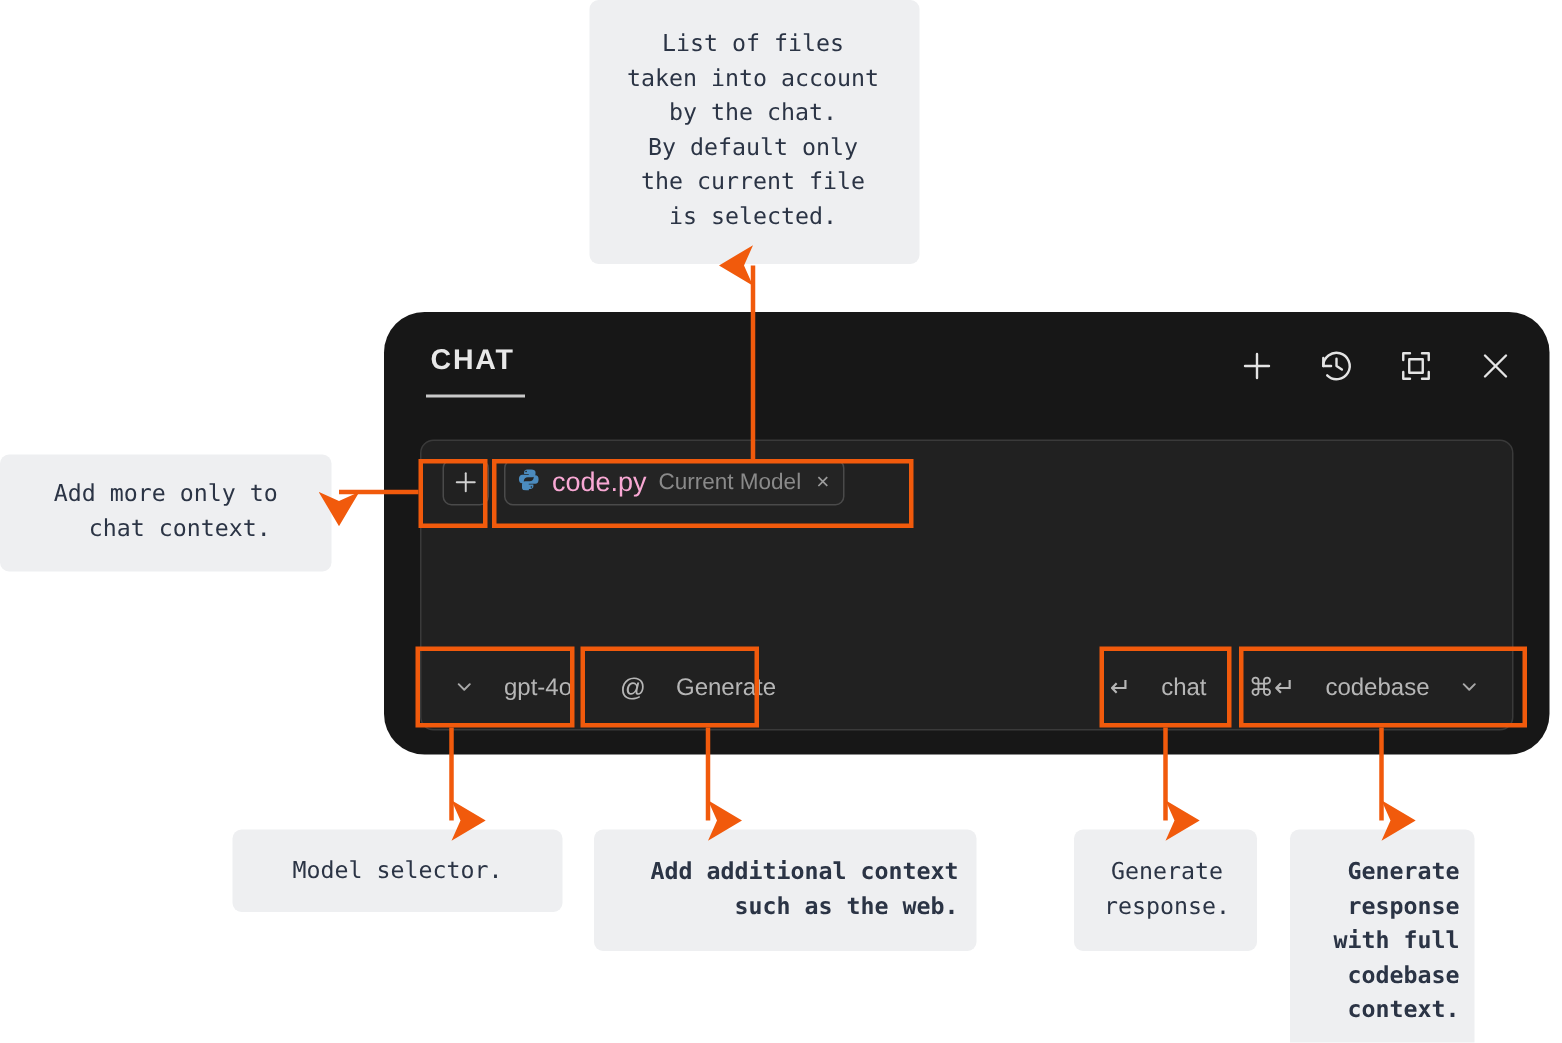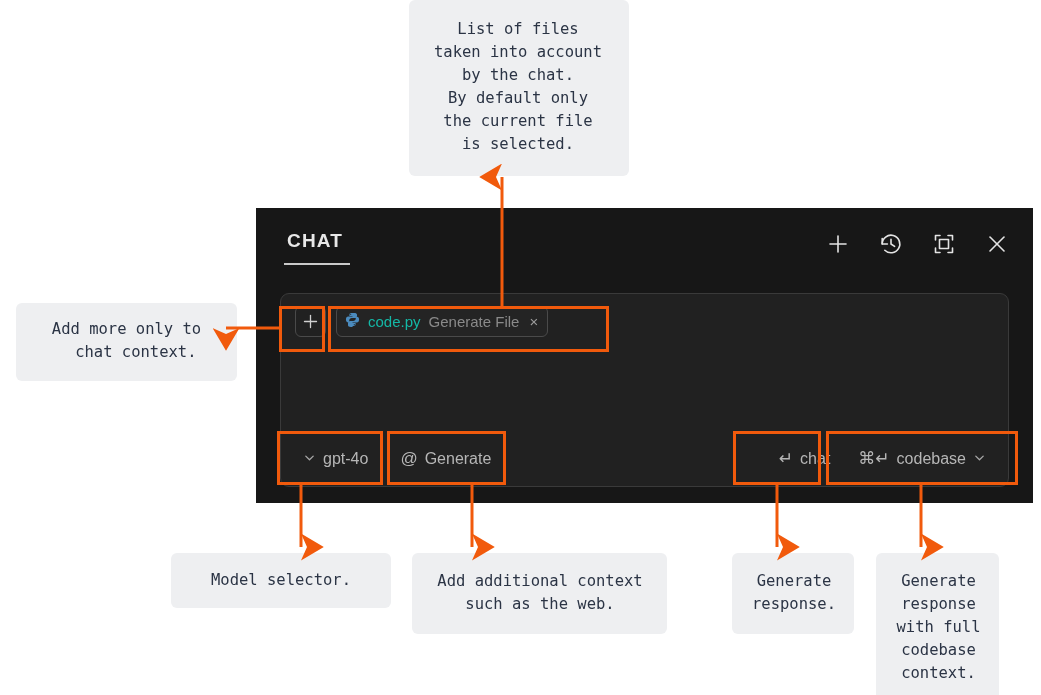--- a/index.html
+++ b/index.html
@@ -19,24 +19,23 @@
   .callout {
     position: absolute;
     background: #eeeff1;
     border-radius: 6px;
     color: #2b3445;
     font-family: "DejaVu Sans Mono", monospace;
     font-size: 15.5px;
     line-height: 23px;
     white-space: pre;
     box-sizing: border-box;
-    margin-left: 16px;
   }
   .callout.center { text-align: center; }
-  .callout.left   { text-align: center; }
+  .callout.left   { text-align: right; font-weight: bold; }
 
   #callout-files   { left: 393px; top: 0px;   width: 220px; padding: 18px 18px 20px 16px; }
   #callout-addfiles{ left: 0px;   top: 303px; width: 221px; padding: 15px 14px 17px 14px; }
   #callout-model   { left: 155px; top: 553px; width: 220px; padding: 16px 4px; }
   #callout-mention { left: 396px; top: 553px; width: 255px; padding: 17px 12px 18px 13px; }
   #callout-gen     { left: 716px; top: 553px; width: 122px; padding: 17px 10px 18px 12px; }
   #callout-genfull { left: 860px; top: 553px; width: 123px; padding: 17px 10px 18px 12px; }
 
   
   .arrow-layer {
@@ -48,20 +47,21 @@
 
   
   #chat-panel {
     position: absolute;
     left: 256px;
     top: 208px;
     width: 777px;
     height: 295px;
     background: #171717;
     box-sizing: border-box;
+    border-radius: 27px;
   }
 
   #panel-header {
     position: absolute;
     left: 0; top: 0;
     width: 100%;
     height: 78px;
   }
 
   #chat-title {
@@ -140,22 +140,22 @@
     border: 1px solid #4a4a4a;
     border-radius: 6px;
     display: flex;
     align-items: center;
     gap: 8px;
     padding: 0 9px 0 8px;
     box-sizing: border-box;
     background: #242424;
   }
   #file-chip .chip-name {
-    color: #14b8a6;
-    font-size: 15px;
+    color: #f9a8d4;
+    font-size: 18px;
   }
   #file-chip .chip-sub {
     color: #8a8a8a;
     font-size: 15px;
   }
   #file-chip .chip-close {
     color: #9c9c9c;
     font-size: 15px;
     margin-left: 2px;
     line-height: 1;
@@ -168,21 +168,21 @@
     right: 14px;
     bottom: 11px;
     height: 33px;
     display: flex;
     align-items: center;
   }
   .tb-btn {
     height: 33px;
     display: flex;
     align-items: center;
-    gap: 7px;
+    gap: 20px;
     color: #b6b6b6;
     font-size: 16px;
     padding: 0 8px;
     box-sizing: border-box;
     white-space: nowrap;
   }
   .tb-spacer { flex: 1 1 auto; }
   .glyph { color: #b6b6b6; font-size: 15px; line-height: 1; }
   .chev { color: #a8a8a8; }
 
@@ -276,21 +276,21 @@
       </div>
 
       <div id="file-chip">
         <span>
           <svg width="15" height="15" viewBox="0 0 16 16">
             <path d="M7.9 1c-1.7 0-3.2.3-3.2 1.8v1.5h3.3v.5H3.4C1.9 4.8 1 5.9 1 7.9c0 2 .8 3 2.3 3h1.2V9.2c0-1.5 1.3-2.7 2.8-2.7h3.2c1.3 0 2.3-1 2.3-2.3V2.8C12.8 1.6 11.6 1 9.9 1H7.9zm-1.8.9c.3 0 .6.3.6.6s-.3.6-.6.6-.6-.3-.6-.6.3-.6.6-.6z" fill="#4b8bbe"></path>
             <path d="M8.1 15c1.7 0 3.2-.3 3.2-1.8v-1.5H8v-.5h4.6c1.5 0 2.4-1.1 2.4-3.1 0-2-.8-3-2.3-3h-1.2v1.7c0 1.5-1.3 2.7-2.8 2.7H5.5c-1.3 0-2.3 1-2.3 2.3v2.4c0 1.2 1.2 1.8 2.9 1.8h2zm1.8-.9c-.3 0-.6-.3-.6-.6s.3-.6.6-.6.6.3.6.6-.3.6-.6.6z" fill="#4b8bbe"></path>
           </svg>
         </span>
         <span class="chip-name">code.py</span>
-        <span class="chip-sub">Generate File</span>
+        <span class="chip-sub">Current Model</span>
         <span class="chip-close">×</span>
       </div>
     </div>
 
     <div id="composer-toolbar">
 
       <div class="tb-btn">
         <span class="glyph chev">
           <svg width="13" height="13" viewBox="0 0 14 14" fill="none" stroke="currentColor" stroke-width="1.4" stroke-linecap="round" stroke-linejoin="round">
             <polyline points="3,5.5 7,9.5 11,5.5"></polyline>

